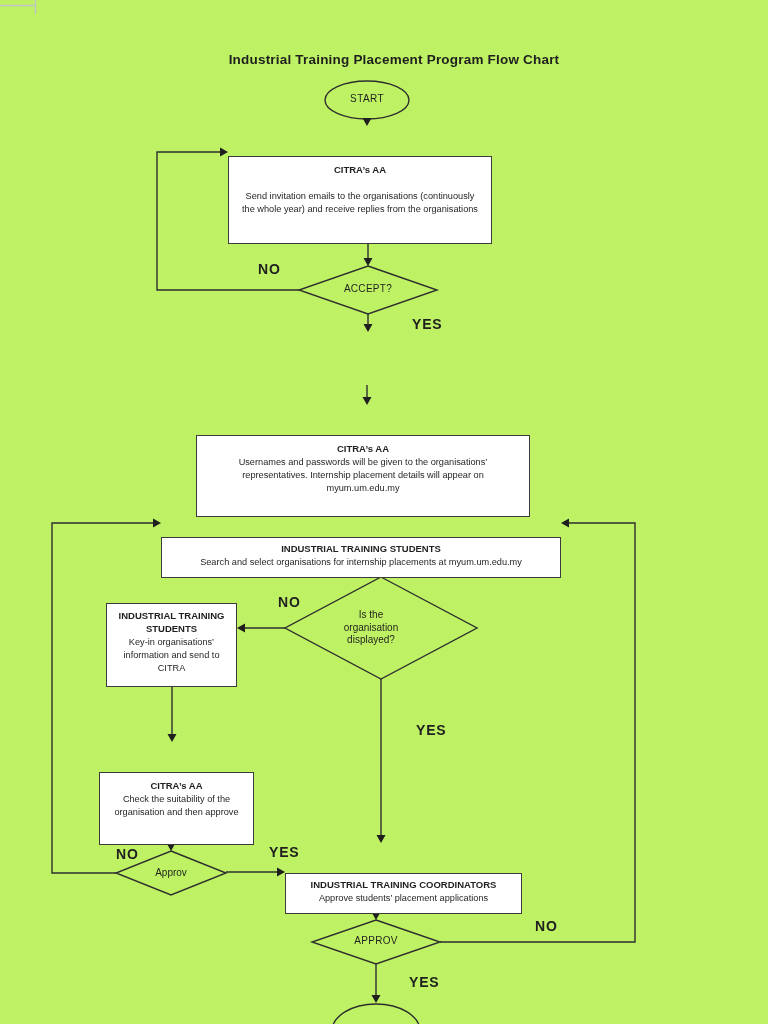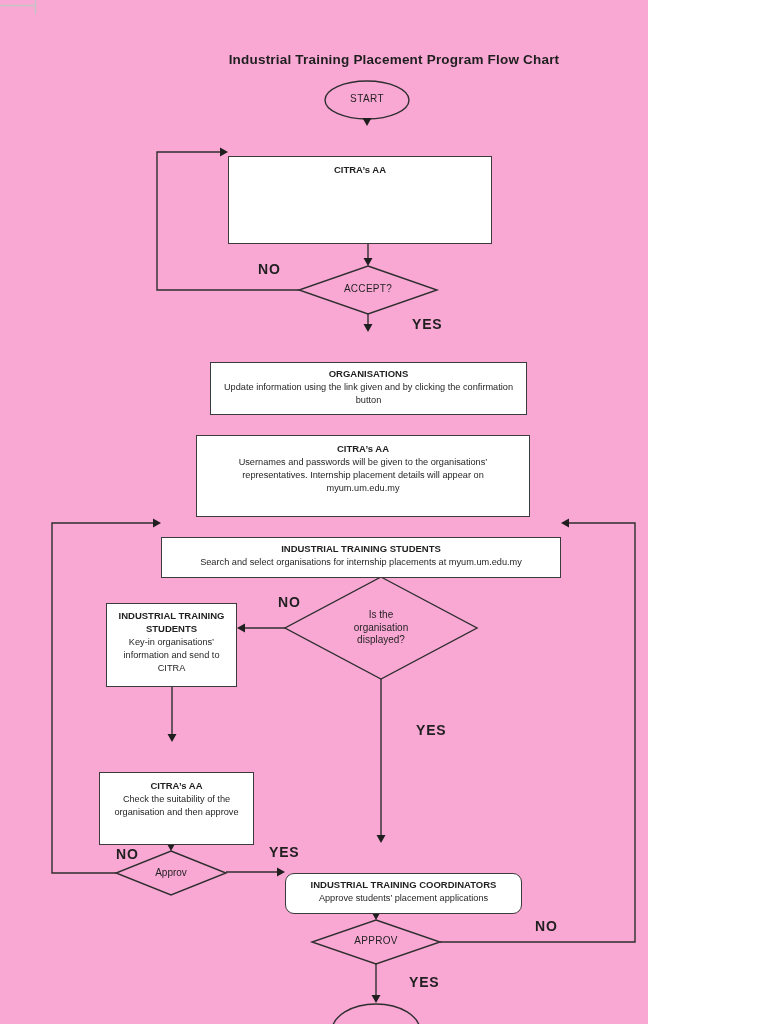--- a/index.html
+++ b/index.html
@@ -1,21 +1,21 @@
 <!DOCTYPE html>
 <html><head>
 <meta charset="utf-8">
 <style>
   * { margin: 0; padding: 0; box-sizing: border-box; }
   html, body { background: #ffffff; }
   .page {
     position: relative;
-    width: 648px;
+    width: 768px;
     height: 1024px;
-    background: #f9a8d4;
+    background: #bef264;
     font-family: "Liberation Sans", sans-serif;
     color: #1f1f1f;
     overflow: hidden;
   }
   .svg-layer {
     position: absolute;
     left: 0; top: 0;
     width: 768px; height: 1024px;
   }
   .chart-title {
@@ -119,26 +119,23 @@
       <polygon points="569,518.5 569,527.5 561,523"></polygon>
     </g>
   </svg>
 
   <div class="chart-title">Industrial Training Placement Program Flow Chart</div>
 
   <div class="node-label" style="left:327px;top:93px;width:80px;font-size:10px;letter-spacing:0.4px;">START</div>
 
   <div class="box" style="left:228px;top:126px;width:264px;height:88px;">
     <div class="box-title">CITRA’s AA</div>
+    <div class="box-body gap">Send invitation emails to the organisations (continuously the whole year) and receive replies from the organisations</div>
   </div>
 
-  <div class="box" style="left:210px;top:332px;width:317px;height:53px;">
-    <div class="box-title" style="margin-top:4px;">ORGANISATIONS</div>
-    <div class="box-body" style="padding:0 8px;">Update information using the link given and by clicking the confirmation button</div>
-  </div>
 
   <div class="box" style="left:196px;top:405px;width:334px;height:82px;">
     <div class="box-title">CITRA’s AA</div>
     <div class="box-body" style="padding:0 13px;"><span>Usernames and passwords will be given to the organisations’ representatives. Internship placement details will appear on </span><b>myum.um.edu.my</b></div>
   </div>
 
   <div class="box" style="left:161px;top:507px;width:400px;height:41px;">
     <div class="box-title" style="margin-top:4px;">INDUSTRIAL TRAINING STUDENTS</div>
     <div class="box-body" style="padding:0 8px;"><span>Search and select organisations for internship placements at </span><b>myum.um.edu.my</b></div>
   </div>
@@ -146,27 +143,27 @@
   <div class="box" style="left:106px;top:573px;width:131px;height:84px;">
     <div class="box-title" style="padding:0 6px;margin-top:5px;">INDUSTRIAL TRAINING STUDENTS</div>
     <div class="box-body" style="padding:0 7px;">Key-in organisations’ information and send to CITRA</div>
   </div>
 
   <div class="box" style="left:99px;top:742px;width:155px;height:73px;">
     <div class="box-title">CITRA’s AA</div>
     <div class="box-body" style="padding:0 7px;">Check the suitability of the organisation and then approve</div>
   </div>
 
-  <div class="box" style="left:285px;top:843px;width:237px;height:41px;border-radius:9px;">
+  <div class="box" style="left:285px;top:843px;width:237px;height:41px;">
     <div class="box-title" style="margin-top:4px;">INDUSTRIAL TRAINING COORDINATORS</div>
     <div class="box-body" style="padding:0 8px;">Approve students’ placement applications</div>
   </div>
 
   <div class="node-label" style="left:318px;top:283px;width:100px;letter-spacing:0.3px;">ACCEPT?</div>
-  <div class="node-label" style="left:344px;top:609px;width:74px;">Is the organisation displayed?</div>
+  <div class="node-label" style="left:334px;top:609px;width:74px;">Is the organisation displayed?</div>
   <div class="node-label clip" style="left:131px;top:866px;width:80px;height:12px;line-height:13px;">Approv</div>
   <div class="node-label clip" style="left:336px;top:934px;width:80px;height:11px;line-height:13px;letter-spacing:0.3px;">APPROV</div>
 
   <div class="edge-label" style="left:230px;top:261px;">NO</div>
   <div class="edge-label" style="left:384px;top:316px;">YES</div>
   <div class="edge-label" style="left:250px;top:594px;">NO</div>
   <div class="edge-label" style="left:388px;top:722px;">YES</div>
   <div class="edge-label" style="left:88px;top:846px;">NO</div>
   <div class="edge-label" style="left:241px;top:844px;">YES</div>
   <div class="edge-label" style="left:507px;top:918px;">NO</div>

